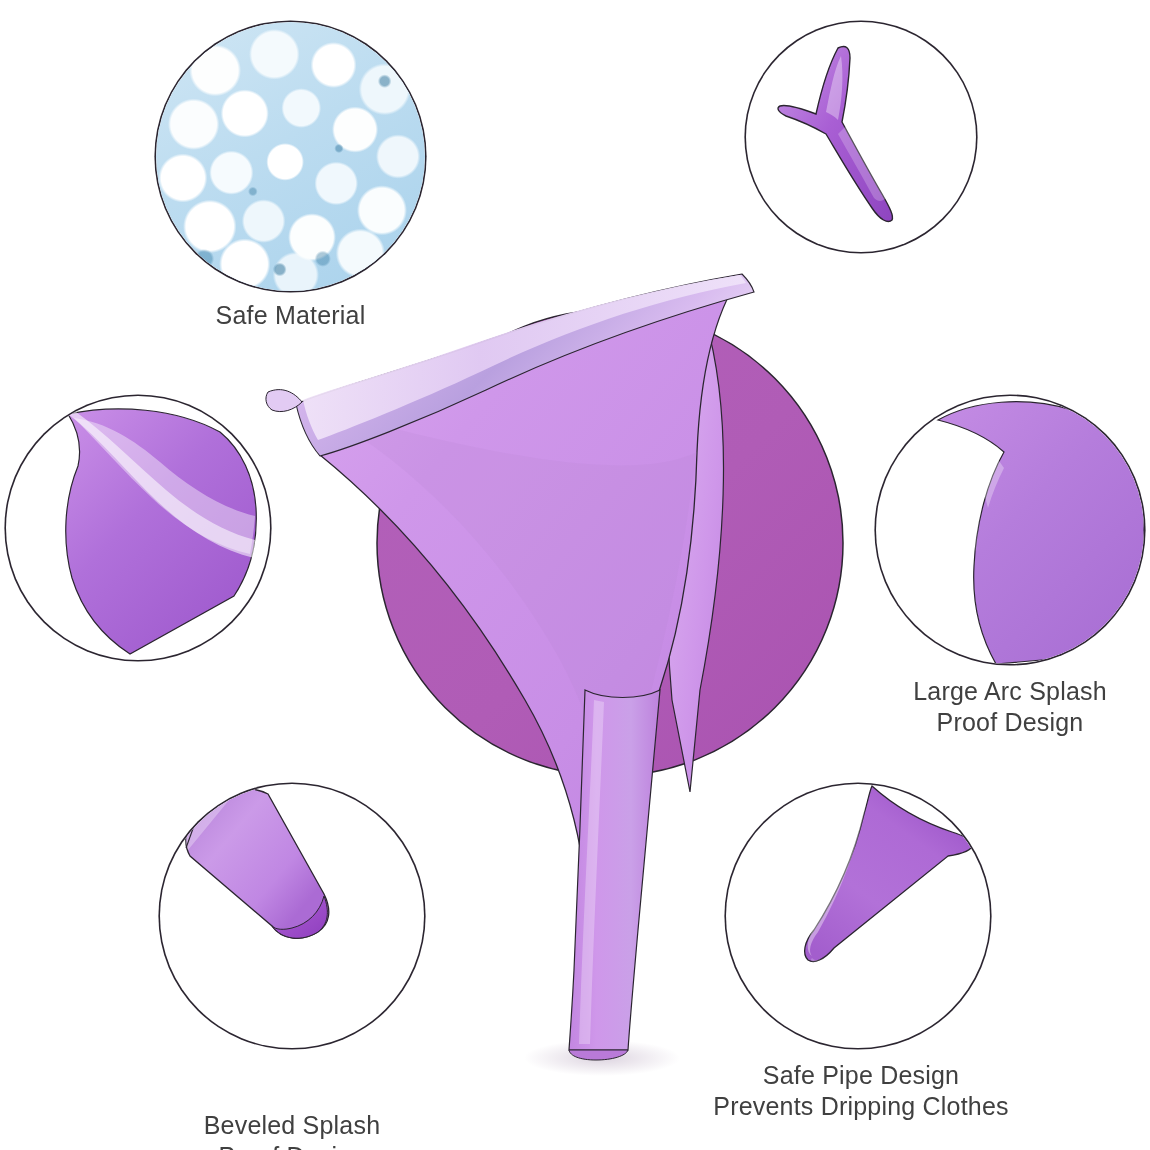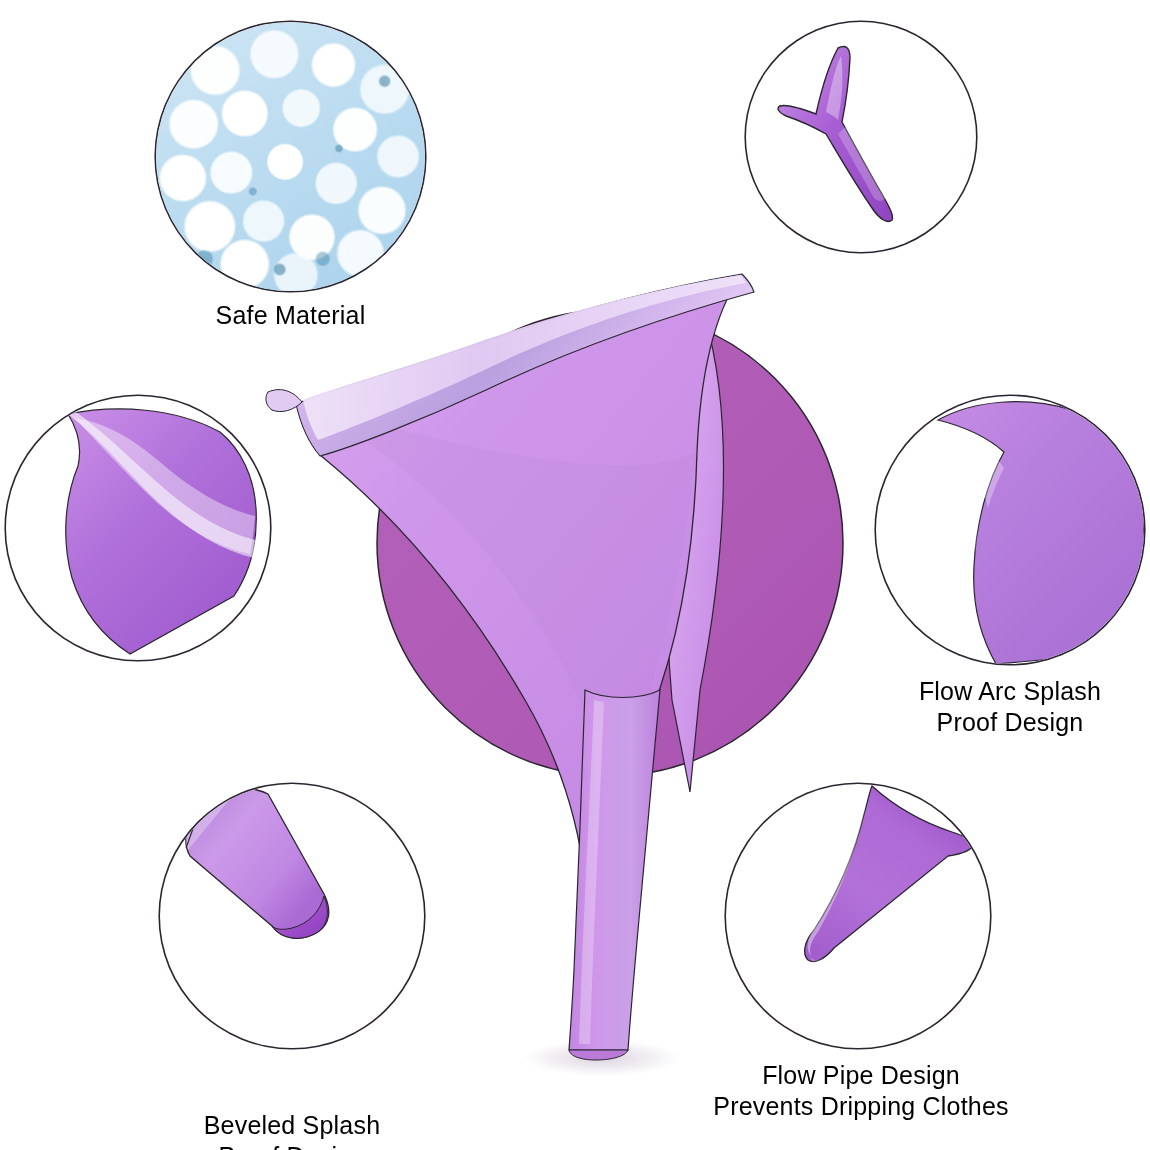--- a/index.html
+++ b/index.html
@@ -28,21 +28,21 @@
     position: absolute;
     inset: 0;
     border-radius: 50%;
     overflow: hidden;
   }
 
   
   .caption {
     position: absolute;
     text-align: center;
-    color: #000000;
+    color: #404040;
     font-size: 25px;
     line-height: 1.22;
     letter-spacing: 0.2px;
     white-space: pre-line;
     font-family: "Liberation Sans", sans-serif;
   }
 
   
   .pellets {
     position: absolute;
@@ -291,21 +291,21 @@
         <path d="M66 26 C 88 32, 108 42, 124 56
                  C 112 82, 102 118, 100 156
                  C 92 122, 90 88, 96 58
                  C 86 44, 76 34, 66 26 Z" fill="rgba(255,255,255,0.18)" stroke="none"></path>
         <path d="M84 38 C 102 44, 118 56, 128 72
                  C 122 84, 116 98, 112 112
                  C 106 88, 96 60, 84 38 Z" fill="rgba(255,255,255,0.30)" stroke="none"></path>
       </svg>
     </div>
   </div>
-  <div class="caption" style="left:876px; top:676px; width:268px;">Flow Arc Splash
+  <div class="caption" style="left:876px; top:676px; width:268px;">Large Arc Splash
 Proof Design</div>
 
   <div class="bubble" style="left:160px; top:784px; width:264px; height:264px;">
     <div class="bubble-inner">
       <svg width="264" height="264" viewBox="0 0 264 264">
         <defs>
           <linearGradient id="bevGrad" x1="0.1" y1="0" x2="0.9" y2="0.7">
             <stop offset="0%" stop-color="#b784da"></stop>
             <stop offset="35%" stop-color="#cb9ae8"></stop>
             <stop offset="75%" stop-color="#c087e3"></stop>
@@ -357,16 +357,16 @@
                  C 142 16, 144 6, 146 2 Z" fill="url(#pipeGrad)" stroke="#2b2530" stroke-width="1.3"></path>
         <path d="M142 10 C 134 56, 116 106, 92 148
                  C 84 158, 82 168, 86 172
                  C 80 168, 80 156, 88 144
                  C 112 102, 130 56, 138 14 Z" fill="rgba(255,255,255,0.38)" stroke="none"></path>
         <path d="M86 174 C 82 178, 90 180, 100 172
                  C 96 176, 90 178, 86 174 Z" fill="rgba(255,255,255,0.22)" stroke="none"></path>
       </svg>
     </div>
   </div>
-  <div class="caption" style="left:696px; top:1060px; width:330px;">Flow Pipe Design
+  <div class="caption" style="left:696px; top:1060px; width:330px;">Safe Pipe Design
 Prevents Dripping Clothes</div>
 
 </div>
 
 </body></html>

